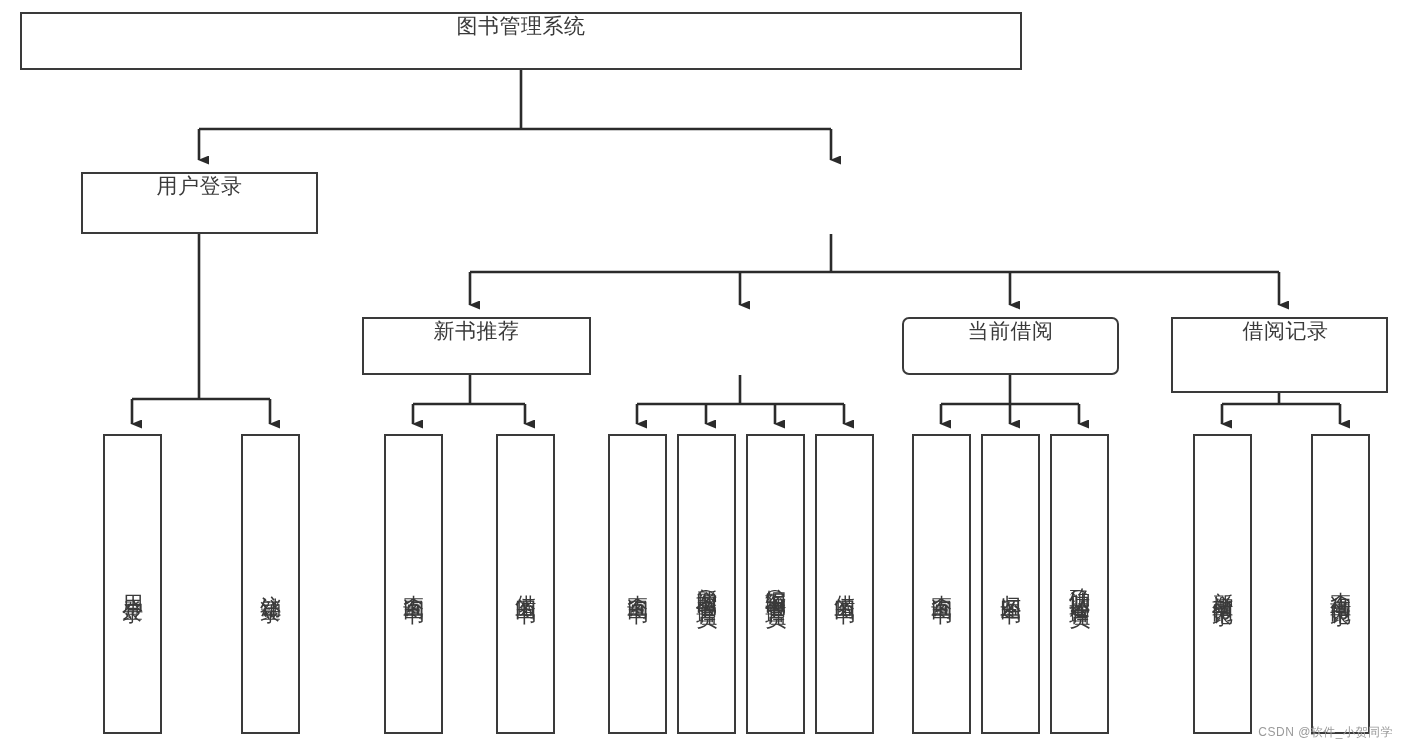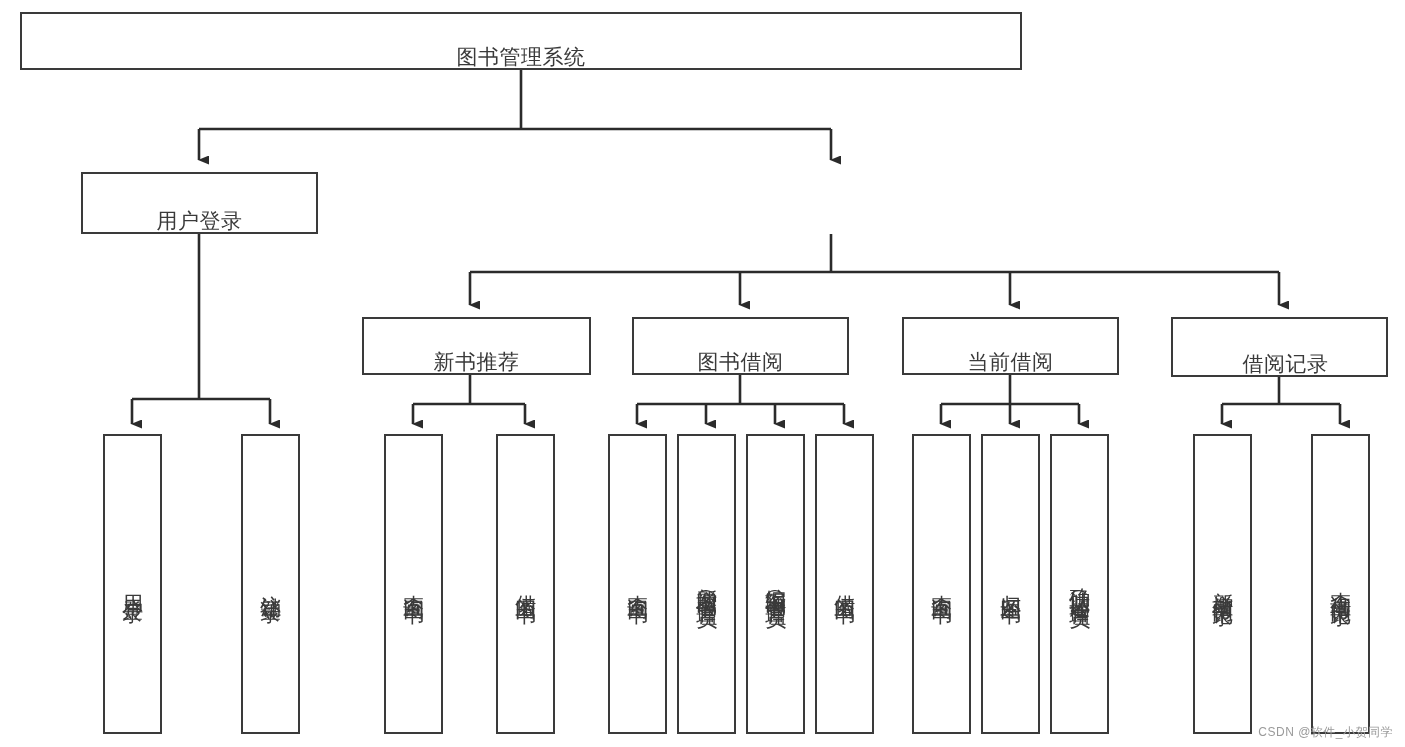--- a/index.html
+++ b/index.html
@@ -31,21 +31,21 @@
     top: 0;
     width: 1405px;
     height: 747px;
   }
   .node {
     position: absolute;
     box-sizing: border-box;
     border: 2.5px solid #3a3a3a;
     background: #ffffff;
     display: flex;
-    align-items: flex-end;
+    align-items: flex-start;
     justify-content: center;
     color: #3a3a3a;
   }
   .node.horiz .node-label {
     font-size: 21px;
     line-height: 1.1;
     letter-spacing: 0.5px;
     white-space: nowrap;
   }
   .node.vert {
@@ -147,29 +147,26 @@
 
     <div class="node horiz" style="left:81px; top:172px; width:237px; height:62px;">
       <span class="node-label">用户登录</span>
     </div>
 
 
     <div class="node horiz" style="left:362px; top:317px; width:229px; height:58px;">
       <span class="node-label">新书推荐</span>
     </div>
 
-    <div class="node horiz" style="left:632px; top:317px; width:217px; height:58px;">
-      <span class="node-label">图书借阅</span>
-    </div>
-
-    <div class="node horiz" style="left:902px; top:317px; width:217px; height:58px;">
+
+    <div class="node horiz" style="left:902px; top:317px; width:217px; height:58px;border-radius:7px;">
       <span class="node-label">当前借阅</span>
     </div>
 
-    <div class="node horiz" style="left:1171px; top:317px; width:217px; height:60px;padding-left:12px;">
+    <div class="node horiz" style="left:1171px; top:317px; width:217px; height:76px;padding-left:12px;">
       <span class="node-label">借阅记录</span>
     </div>
 
     <div class="node vert" style="left:103px; top:434px; width:59px; height:300px;">
       <span class="node-label">用户登录</span>
     </div>
 
     <div class="node vert" style="left:241px; top:434px; width:59px; height:300px;">
       <span class="node-label">注销登录</span>
     </div>

